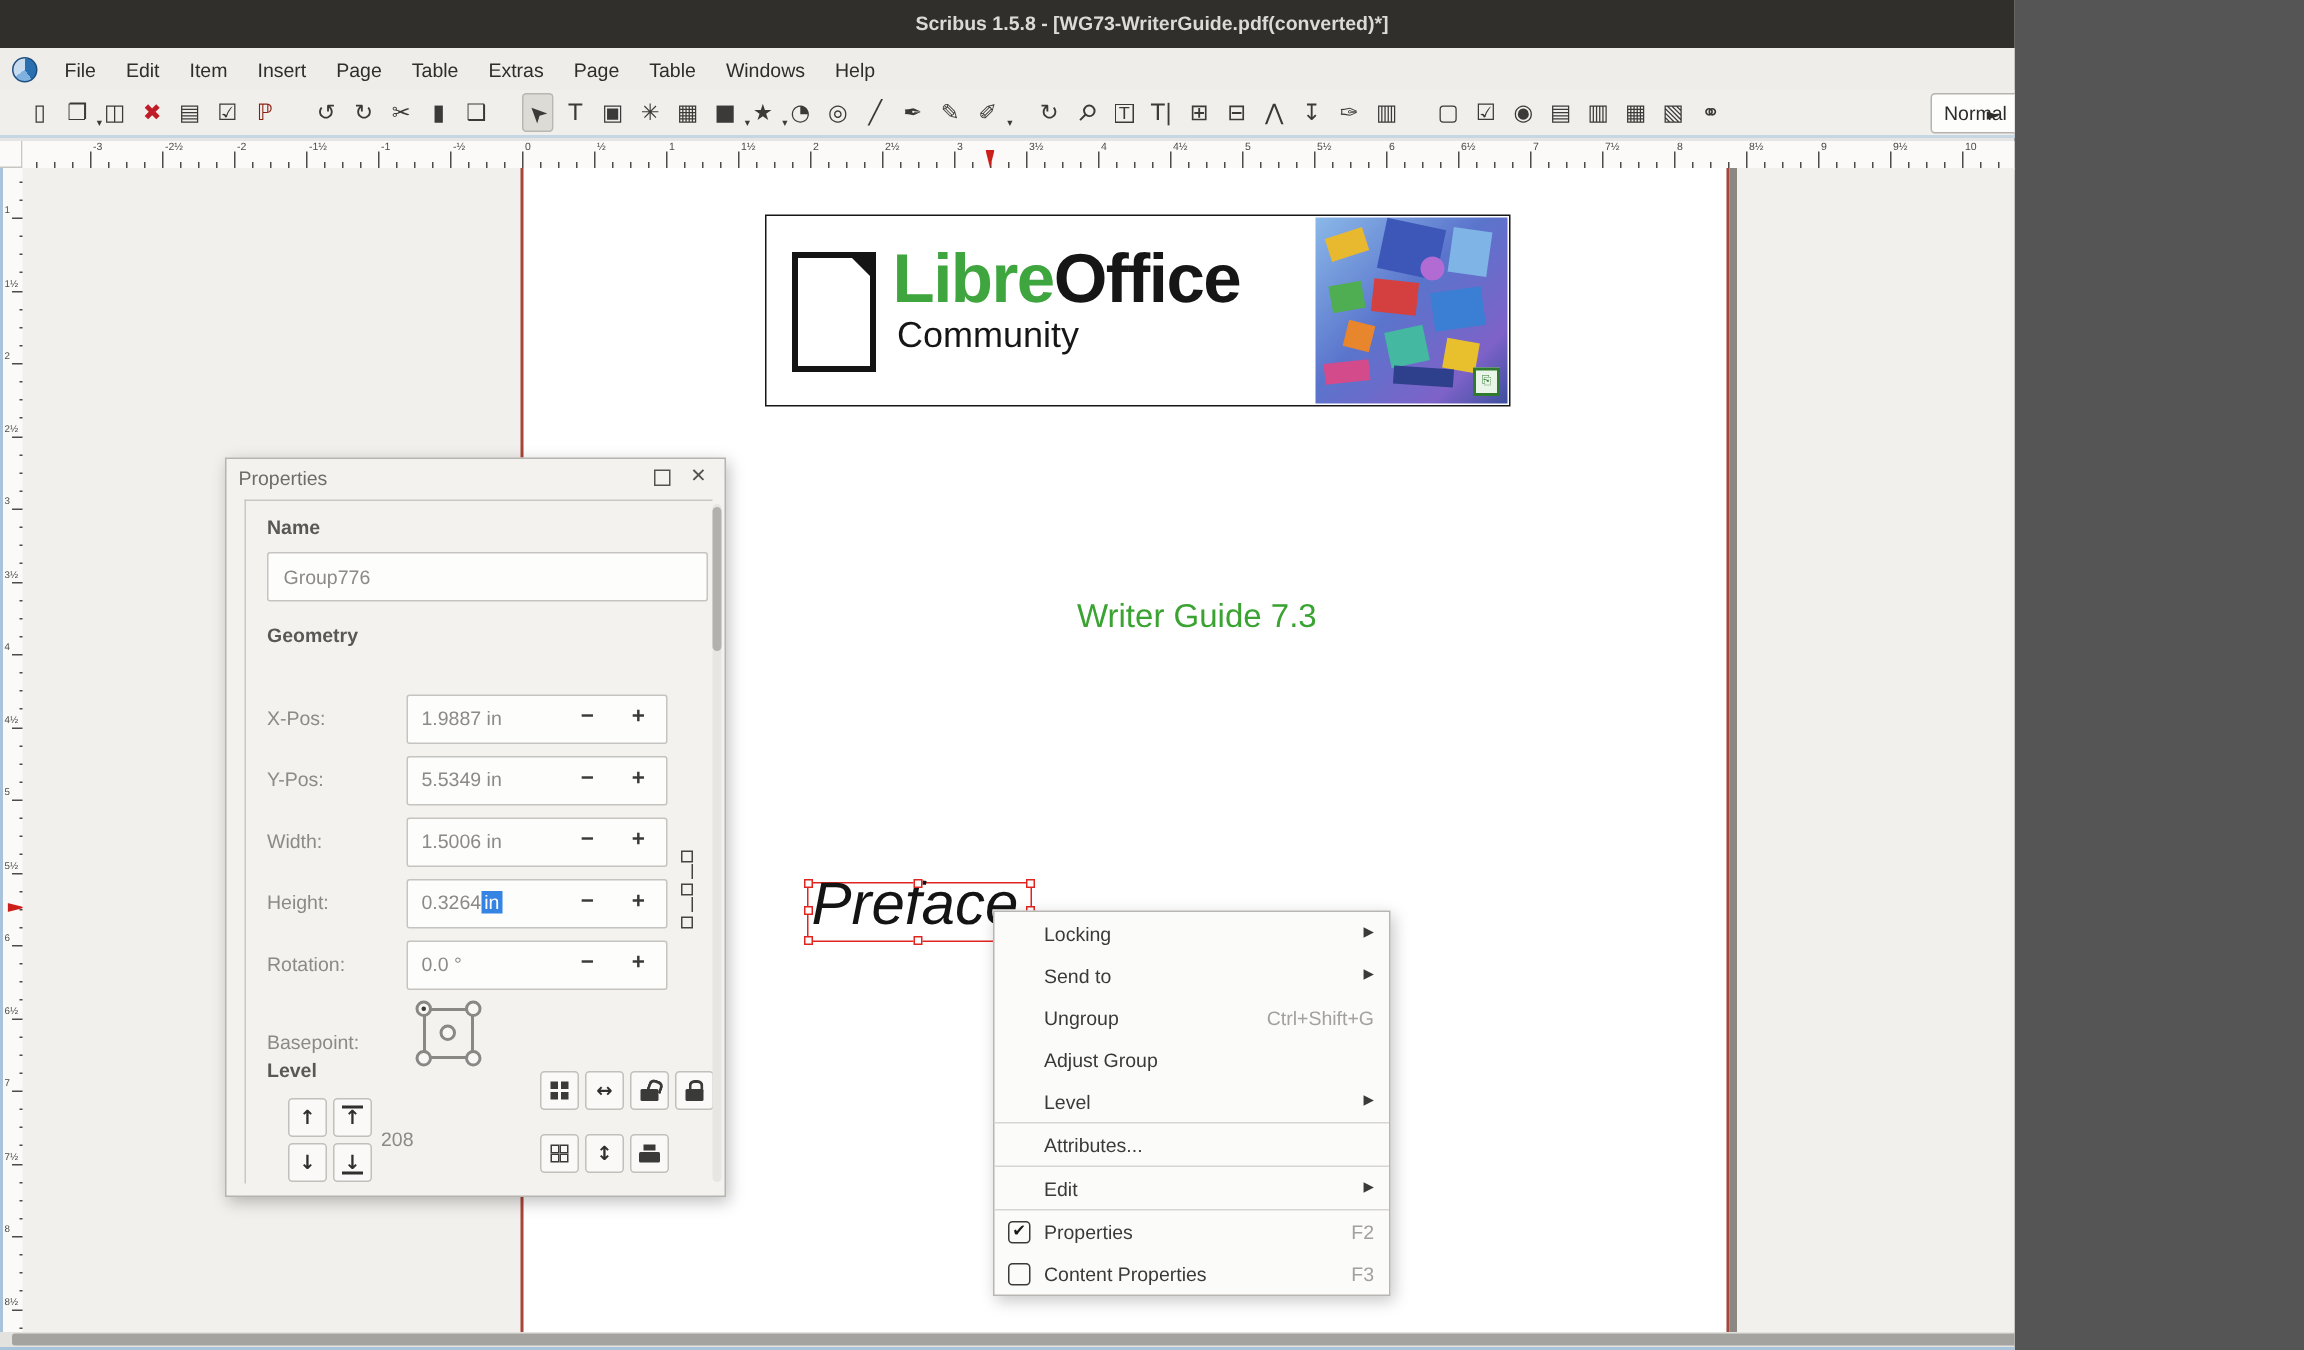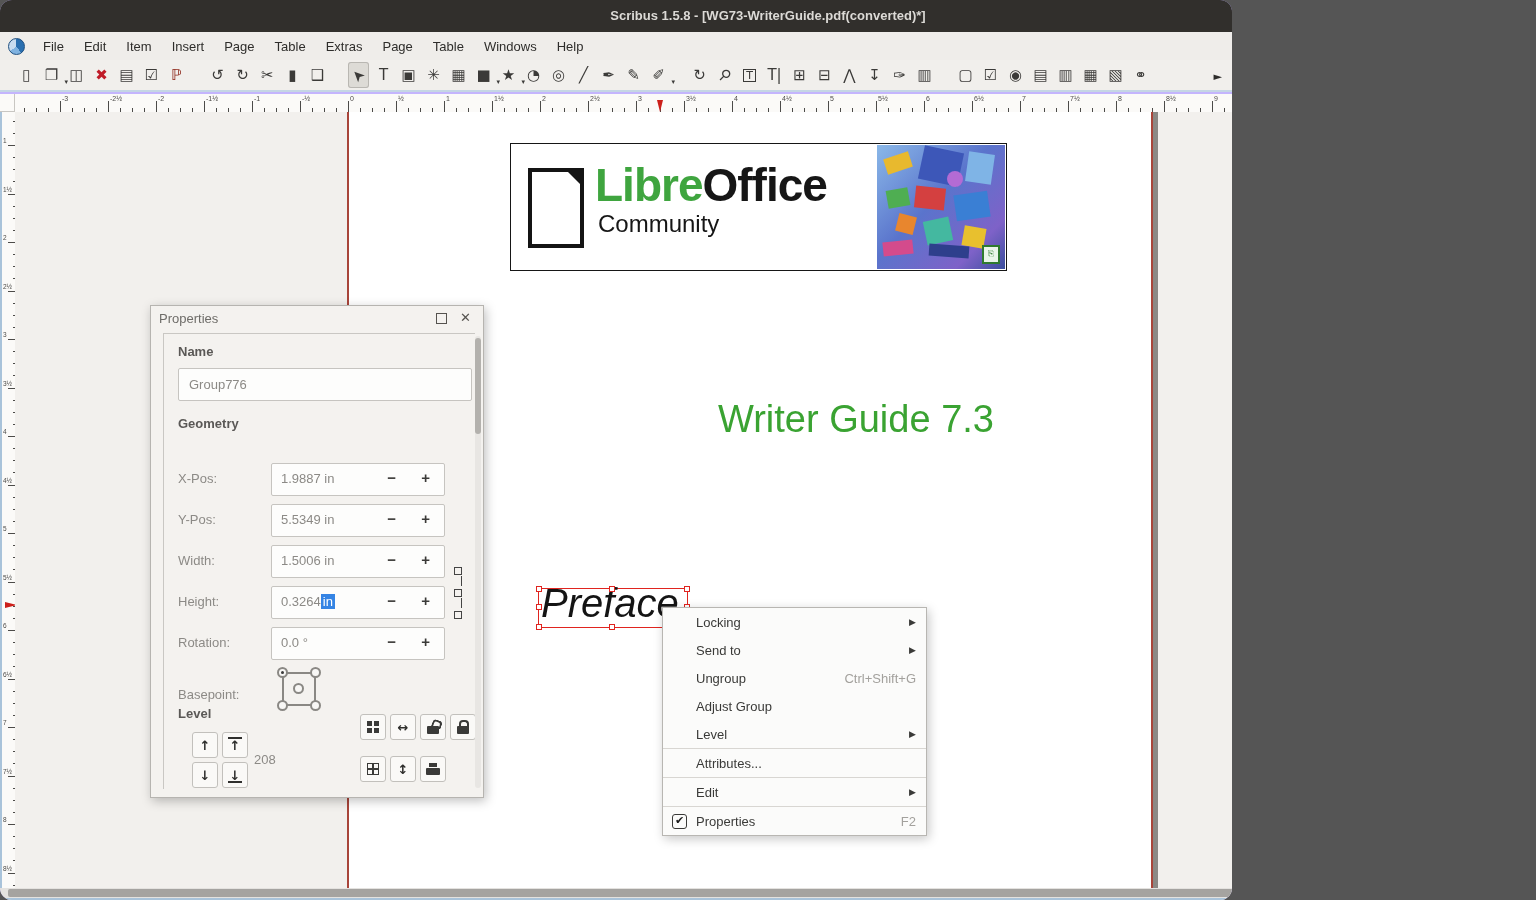--- a/index.html
+++ b/index.html
@@ -1,17 +1,17 @@
 <!DOCTYPE html>
 <html><head>
 <meta charset="utf-8">
 <style>
   html,body{margin:0;padding:0;background:#555;}
-  #app{position:relative;width:1232px;height:900px;overflow:hidden;
-       font-family:"Liberation Sans",sans-serif;background:#c4b5fd;user-select:none;border-radius:12px;}
+  #app{position:relative;width:1343px;height:900px;overflow:hidden;
+       font-family:"Liberation Sans",sans-serif;background:#e5e5e5;user-select:none;}
   
   .titlebar{position:absolute;left:0;top:0;width:1536px;height:32px;background:#312f2c;}
   .titlebar .title{position:absolute;left:0;right:0;top:0;height:32px;line-height:32px;
        text-align:center;color:#dcdad6;font-size:13px;font-weight:bold;}
   .win-controls{position:absolute;right:8px;top:0;height:32px;display:flex;align-items:center;gap:22px;}
   .win-controls span{color:#cfcdc9;font-size:13px;width:16px;text-align:center;cursor:default;}
   
   .menubar{position:absolute;left:0;top:32px;width:1536px;height:28px;background:#efedea;
        border-bottom:1px solid #d8d6d2;display:flex;align-items:center;}
   .scribus-logo{width:15px;height:15px;border-radius:50%;margin:0 8px 0 8px;
@@ -74,21 +74,21 @@
        clip-path:polygon(0 0,100% 100%,0 100%);transform:translate(-6px,6px);}
   .lo-line{position:absolute;left:84px;top:14px;font-size:46px;font-weight:bold;letter-spacing:-1px;color:#161616;}
   .lo-libre{color:#3fa53f;}
   .lo-community{position:absolute;left:87px;top:66px;font-size:24px;color:#161616;}
   .collage{position:absolute;right:1px;top:1px;width:128px;height:124px;overflow:hidden;
        background:linear-gradient(135deg,#8ab8e8 0%,#5a74cc 45%,#7e62c8 80%,#3c4f9e 100%);}
   .collage i{position:absolute;display:block;}
   .mini-doc-icon{position:absolute;right:6px;bottom:6px;width:14px;height:15px;border:2px solid #2f7a2f;
        background:#eaf5ea;font-size:8px;color:#2f7a2f;text-align:center;line-height:14px;}
   
-  .doc-title{position:absolute;left:703px;top:286px;font-size:38px;color:#3aa332;}
+  .doc-title{position:absolute;left:703px;top:286px;font-size:22px;color:#3aa332;}
   
   .sel-frame{position:absolute;left:523px;top:476px;width:148px;height:38px;
        border:1px solid #e0241f;}
   .preface-text{position:absolute;left:2px;top:-8px;font-size:40px;font-style:italic;color:#141414;
        font-family:"Liberation Sans",sans-serif;white-space:nowrap;}
   .handle{position:absolute;width:6px;height:6px;background:#fff;border:1px solid #e0241f;box-sizing:border-box;}
   
   .panel{position:absolute;left:150px;top:305px;width:334px;height:493px;background:#f4f2ef;
        border:1px solid #b6b4b0;box-shadow:2px 3px 10px rgba(0,0,0,.25);box-sizing:border-box;}
   .panel-title{position:absolute;left:8px;top:5px;font-size:13px;color:#6e6c68;}
@@ -767,15 +767,20 @@
       <div class="ctx-row">
         <span class="lab">Edit</span>
         <span class="sub">▶</span>
       </div>
       <div class="ctx-sep"></div>
       <div class="ctx-row">
         <span class="cb">✔</span>
         <span class="lab">Properties</span>
         <span class="sc">F2</span>
       </div>
+      <div class="ctx-row">
+        <span class="cb"></span>
+        <span class="lab">Content Properties</span>
+        <span class="sc">F3</span>
+      </div>
     </div>
 
 </div>
 
 </body></html>

